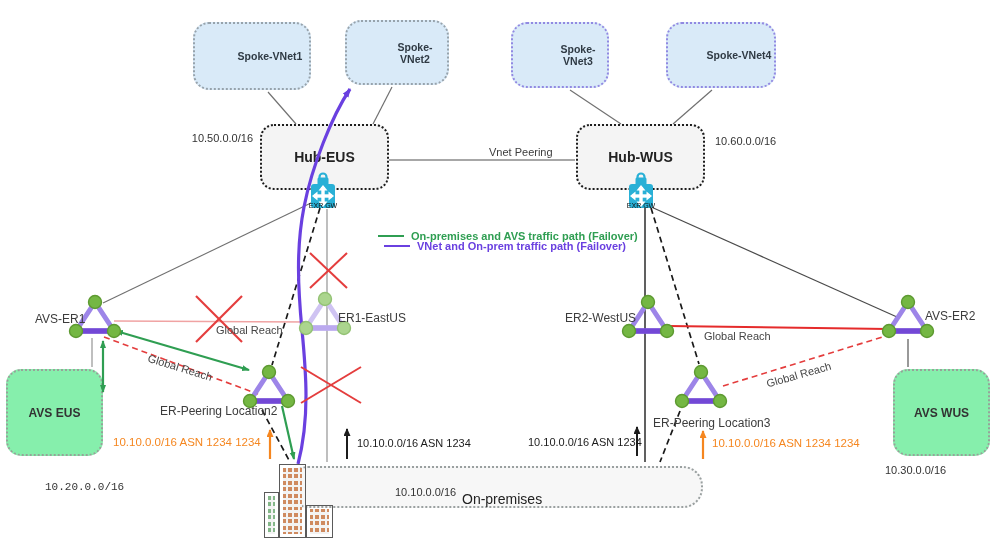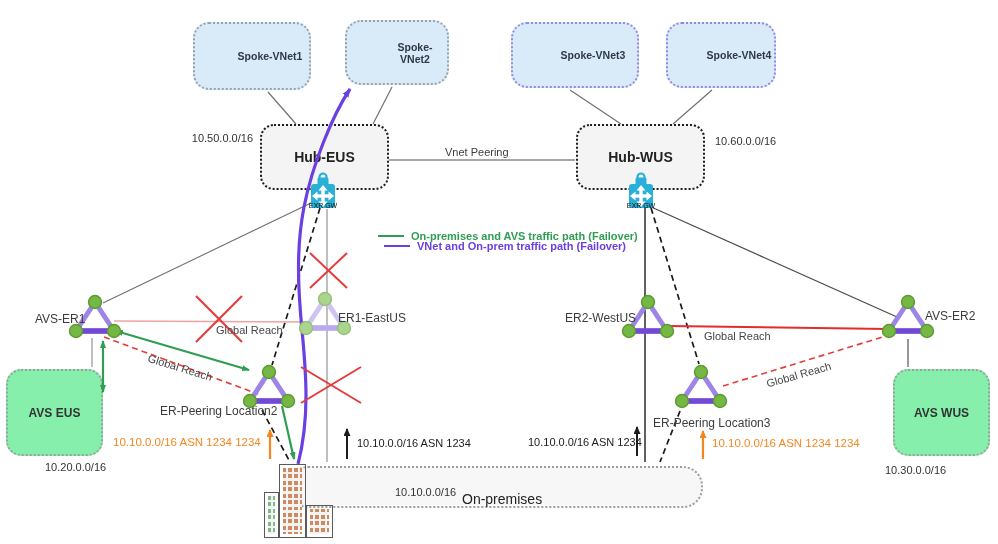--- a/index.html
+++ b/index.html
@@ -12,21 +12,21 @@
   .spoke{background:#d9eaf8;border:2px dotted #97a3ac;border-radius:16px;
          font-size:10.5px;font-weight:bold;color:#2f3a44;padding-left:36px;}
   .spoke.vborder{border-color:#9189e2;}
   .hub{background:#f4f4f4;border:2.4px dotted #1c1c1c;border-radius:14px;
        font-size:14px;font-weight:bold;color:#222;}
   .avs-site{background:#86efac;border:2px dotted #96a399;border-radius:15px;
             font-size:12px;font-weight:bold;color:#333;}
   .onprem{background:#f7f7f7;border:2px dotted #9aa0a0;border-radius:20px;}
   .lbl{position:absolute;font-size:12px;color:#3c3c3c;white-space:nowrap;}
   .cidr{font-size:11px;color:#333;}
-  .small{font-size:11px;}
+  .small{font-size:11px;margin-left:44px;}
   .title{font-size:14px;color:#222;margin-top:13px;}
   .orange{color:#f5861f;font-size:11.5px;}
   .routeb{color:#1c1c1c;font-size:11px;}
   .grl{font-size:11px;color:#454545;}
   .rot-l{transform:rotate(17deg);transform-origin:left top;}
   .rot-r{transform:rotate(-16deg);transform-origin:left top;}
   .legend-row{position:absolute;display:flex;align-items:center;gap:7px;
               font-size:11px;font-weight:bold;white-space:nowrap;}
   .swatch{display:inline-block;width:26px;height:0;}
   .sw-green{border-top:2.2px solid #2f9e52;} .lg-green{color:#2f9e52;}
@@ -49,21 +49,21 @@
 
 <div class="canvas">
 
   <div class="layer" id="boxes">
     <div class="box spoke" style="left:193px;top:22px;width:118px;height:68px;">
       <span>Spoke-VNet1</span>
     </div>
     <div class="box spoke" style="left:345px;top:20px;width:104px;height:65px;">
       <span>Spoke-VNet2</span>
     </div>
-    <div class="box spoke vborder" style="left:511px;top:22px;width:128px;height:66px;">
+    <div class="box spoke vborder" style="left:511px;top:22px;width:98px;height:66px;">
       <span>Spoke-VNet3</span>
     </div>
     <div class="box spoke vborder" style="left:666px;top:22px;width:110px;height:66px;">
       <span>Spoke-VNet4</span>
     </div>
 
     <div class="box hub" style="left:260px;top:124px;width:129px;height:66px;">
       <span>Hub-EUS</span>
     </div>
     <div class="box hub" style="left:576px;top:124px;width:129px;height:66px;">
@@ -207,21 +207,21 @@
     <div class="lbl grl" style="left:216px;top:324px;">Global Reach</div>
     <div class="lbl grl rot-l" style="left:150px;top:352px;">Global Reach</div>
     <div class="lbl grl" style="left:704px;top:330px;">Global Reach</div>
     <div class="lbl grl rot-r" style="left:765px;top:378px;">Global Reach</div>
 
     <div class="lbl orange" style="left:113px;top:436px;">10.10.0.0/16 ASN 1234 1234</div>
     <div class="lbl routeb" style="left:357px;top:437px;">10.10.0.0/16 ASN 1234</div>
     <div class="lbl routeb" style="left:528px;top:436px;">10.10.0.0/16 ASN 1234</div>
     <div class="lbl orange" style="left:712px;top:437px;">10.10.0.0/16 ASN 1234 1234</div>
 
-    <div class="lbl cidr" style="left:45px;top:461px;">10.20.0.0/16</div>
+    <div class="lbl cidr" style="left:45px;top:481px;font-family:Liberation Mono, monospace;">10.20.0.0/16</div>
     <div class="lbl cidr" style="left:885px;top:464px;">10.30.0.0/16</div>
 
     <div class="lbl title" style="left:462px;top:478px;">On-premises</div>
     <div class="lbl cidr" style="left:395px;top:486px;">10.10.0.0/16</div>
 
     <div class="bldg green" style="left:264px;top:492px;width:15px;height:46px;"></div>
     <div class="bldg orangew" style="left:279px;top:464px;width:27px;height:74px;"></div>
     <div class="bldg orangew" style="left:306px;top:505px;width:27px;height:33px;"></div>
   </div>
 </div>

